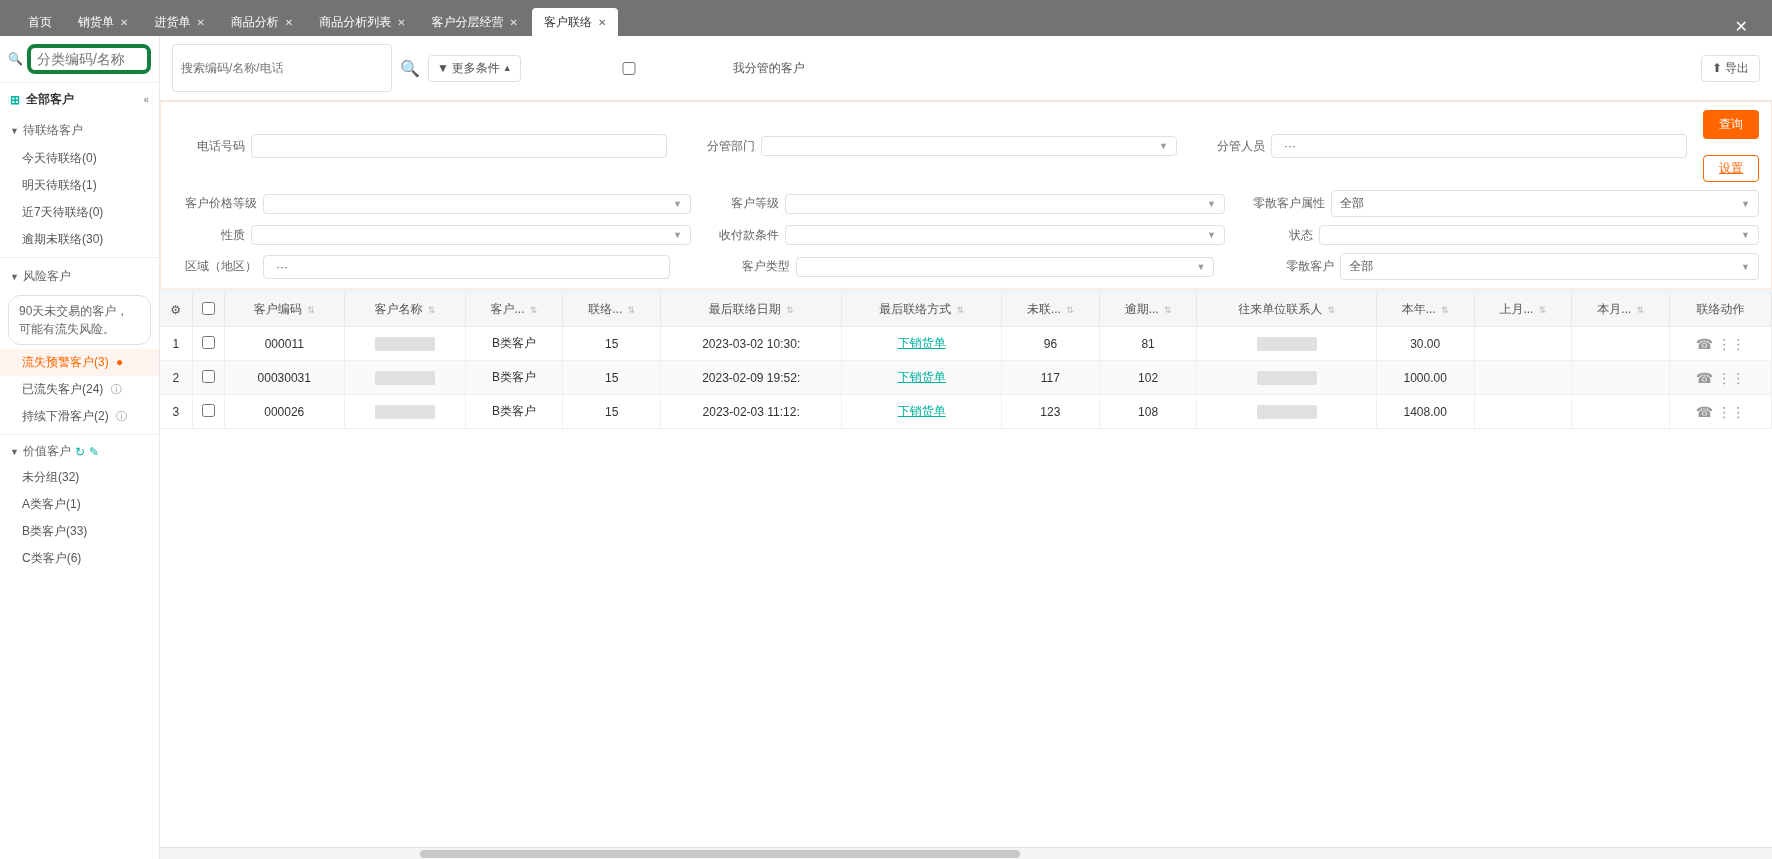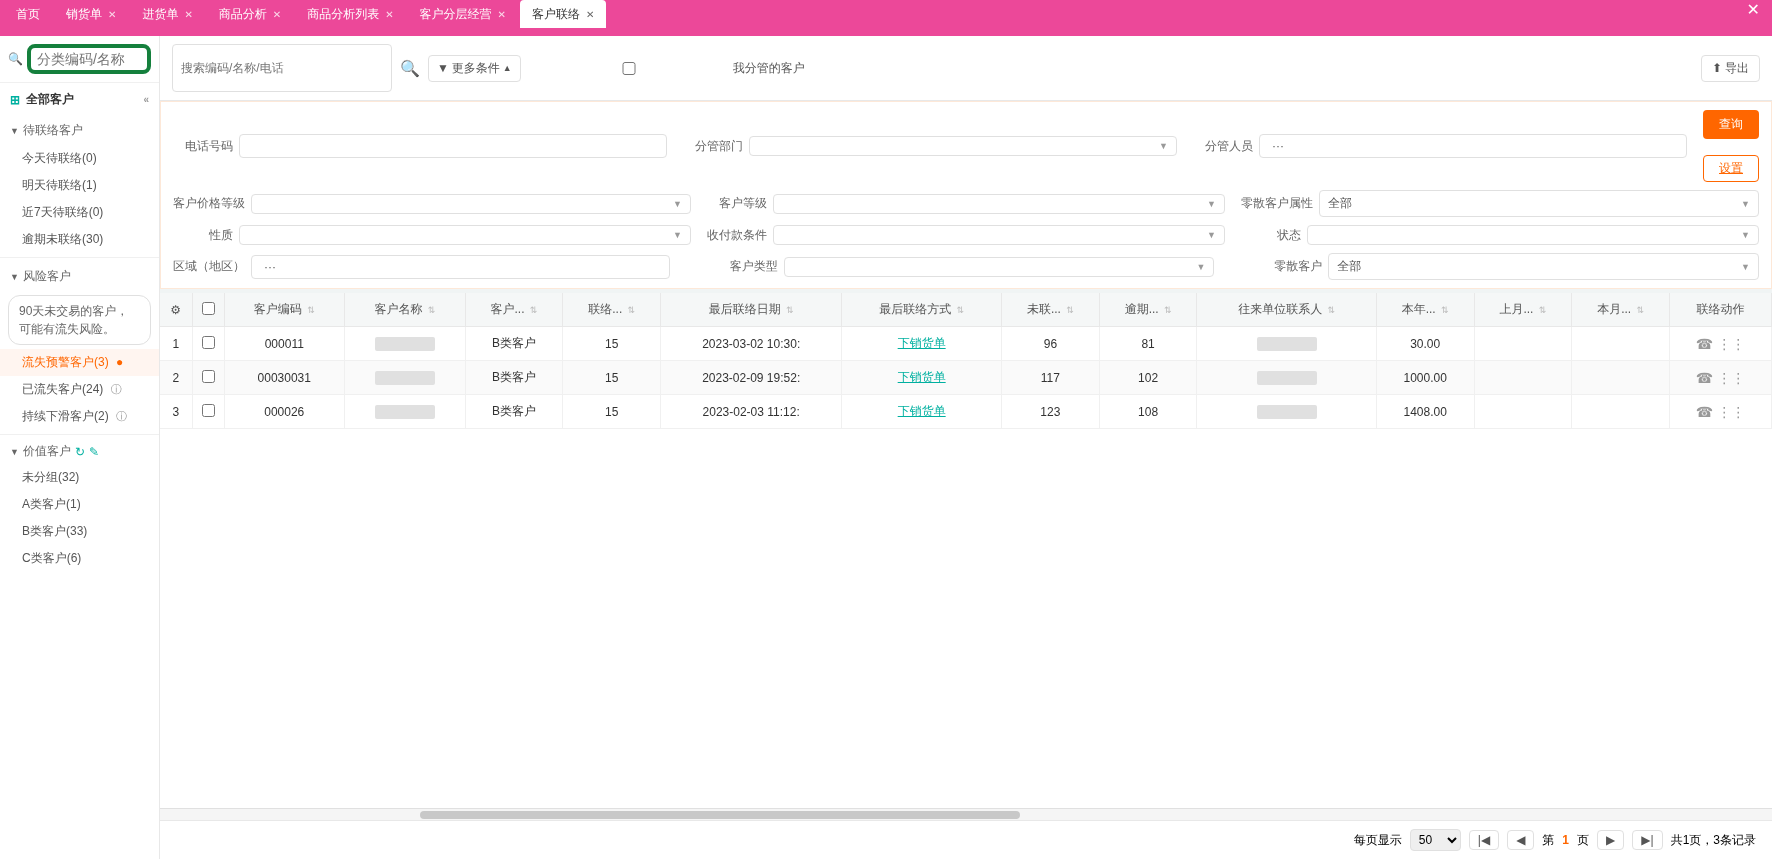--- a/index.html
+++ b/index.html
@@ -1,24 +1,24 @@
 <!DOCTYPE html>
 <html><head>
   <meta charset="utf-8">
   <style>
     * { box-sizing: border-box; margin: 0; padding: 0; font-family: 'Microsoft YaHei', Arial, sans-serif; font-size: 12px; }
     body { background: #f5f5f5; overflow: hidden; }
 
     
     .top-tabs {
-      background: #ec4899;
-      display: flex;
-      align-items: flex-start;
+      background: #737373;
+      display: flex;
+      align-items: flex-end;
       height: 36px;
-      padding: 0 4px;
+      padding: 0 16px;
     }
     .top-tab {
       display: flex;
       align-items: center;
       padding: 0 12px;
       height: 28px;
       color: #fff;
       cursor: pointer;
       border-radius: 4px 4px 0 0;
       margin-right: 2px;
@@ -213,20 +213,21 @@
       gap: 16px;
       margin-bottom: 8px;
       align-items: center;
     }
     .filter-row:last-child { margin-bottom: 0; gap: 48px; }
     .filter-field {
       display: flex;
       align-items: center;
       flex: 1;
       gap: 6px;
+      margin-left: 12px;
     }
     .filter-field label {
       color: #666;
       white-space: nowrap;
       min-width: 60px;
       text-align: right;
     }
     .filter-field input,
     .filter-field select {
       flex: 1;
@@ -728,30 +729,14 @@
     </td>
   </tr>
           </tbody>
       </table>
     </div>
 
     <div class="scrollbar-area">
       <div class="scrollbar-thumb"></div>
     </div>
 
-    <div class="pagination">
-      <span>每页显示</span>
-      <select>
-        <option>50</option>
-        <option>100</option>
-        <option>200</option>
-      </select>
-      <button class="page-btn">|◀</button>
-      <button class="page-btn">◀</button>
-      <span>第</span>
-      <span class="page-num">1</span>
-      <span>页</span>
-      <button class="page-btn">▶</button>
-      <button class="page-btn">▶|</button>
-      <span>共1页，3条记录</span>
-    </div>
   </div>
 </div>
 
 </body></html>

